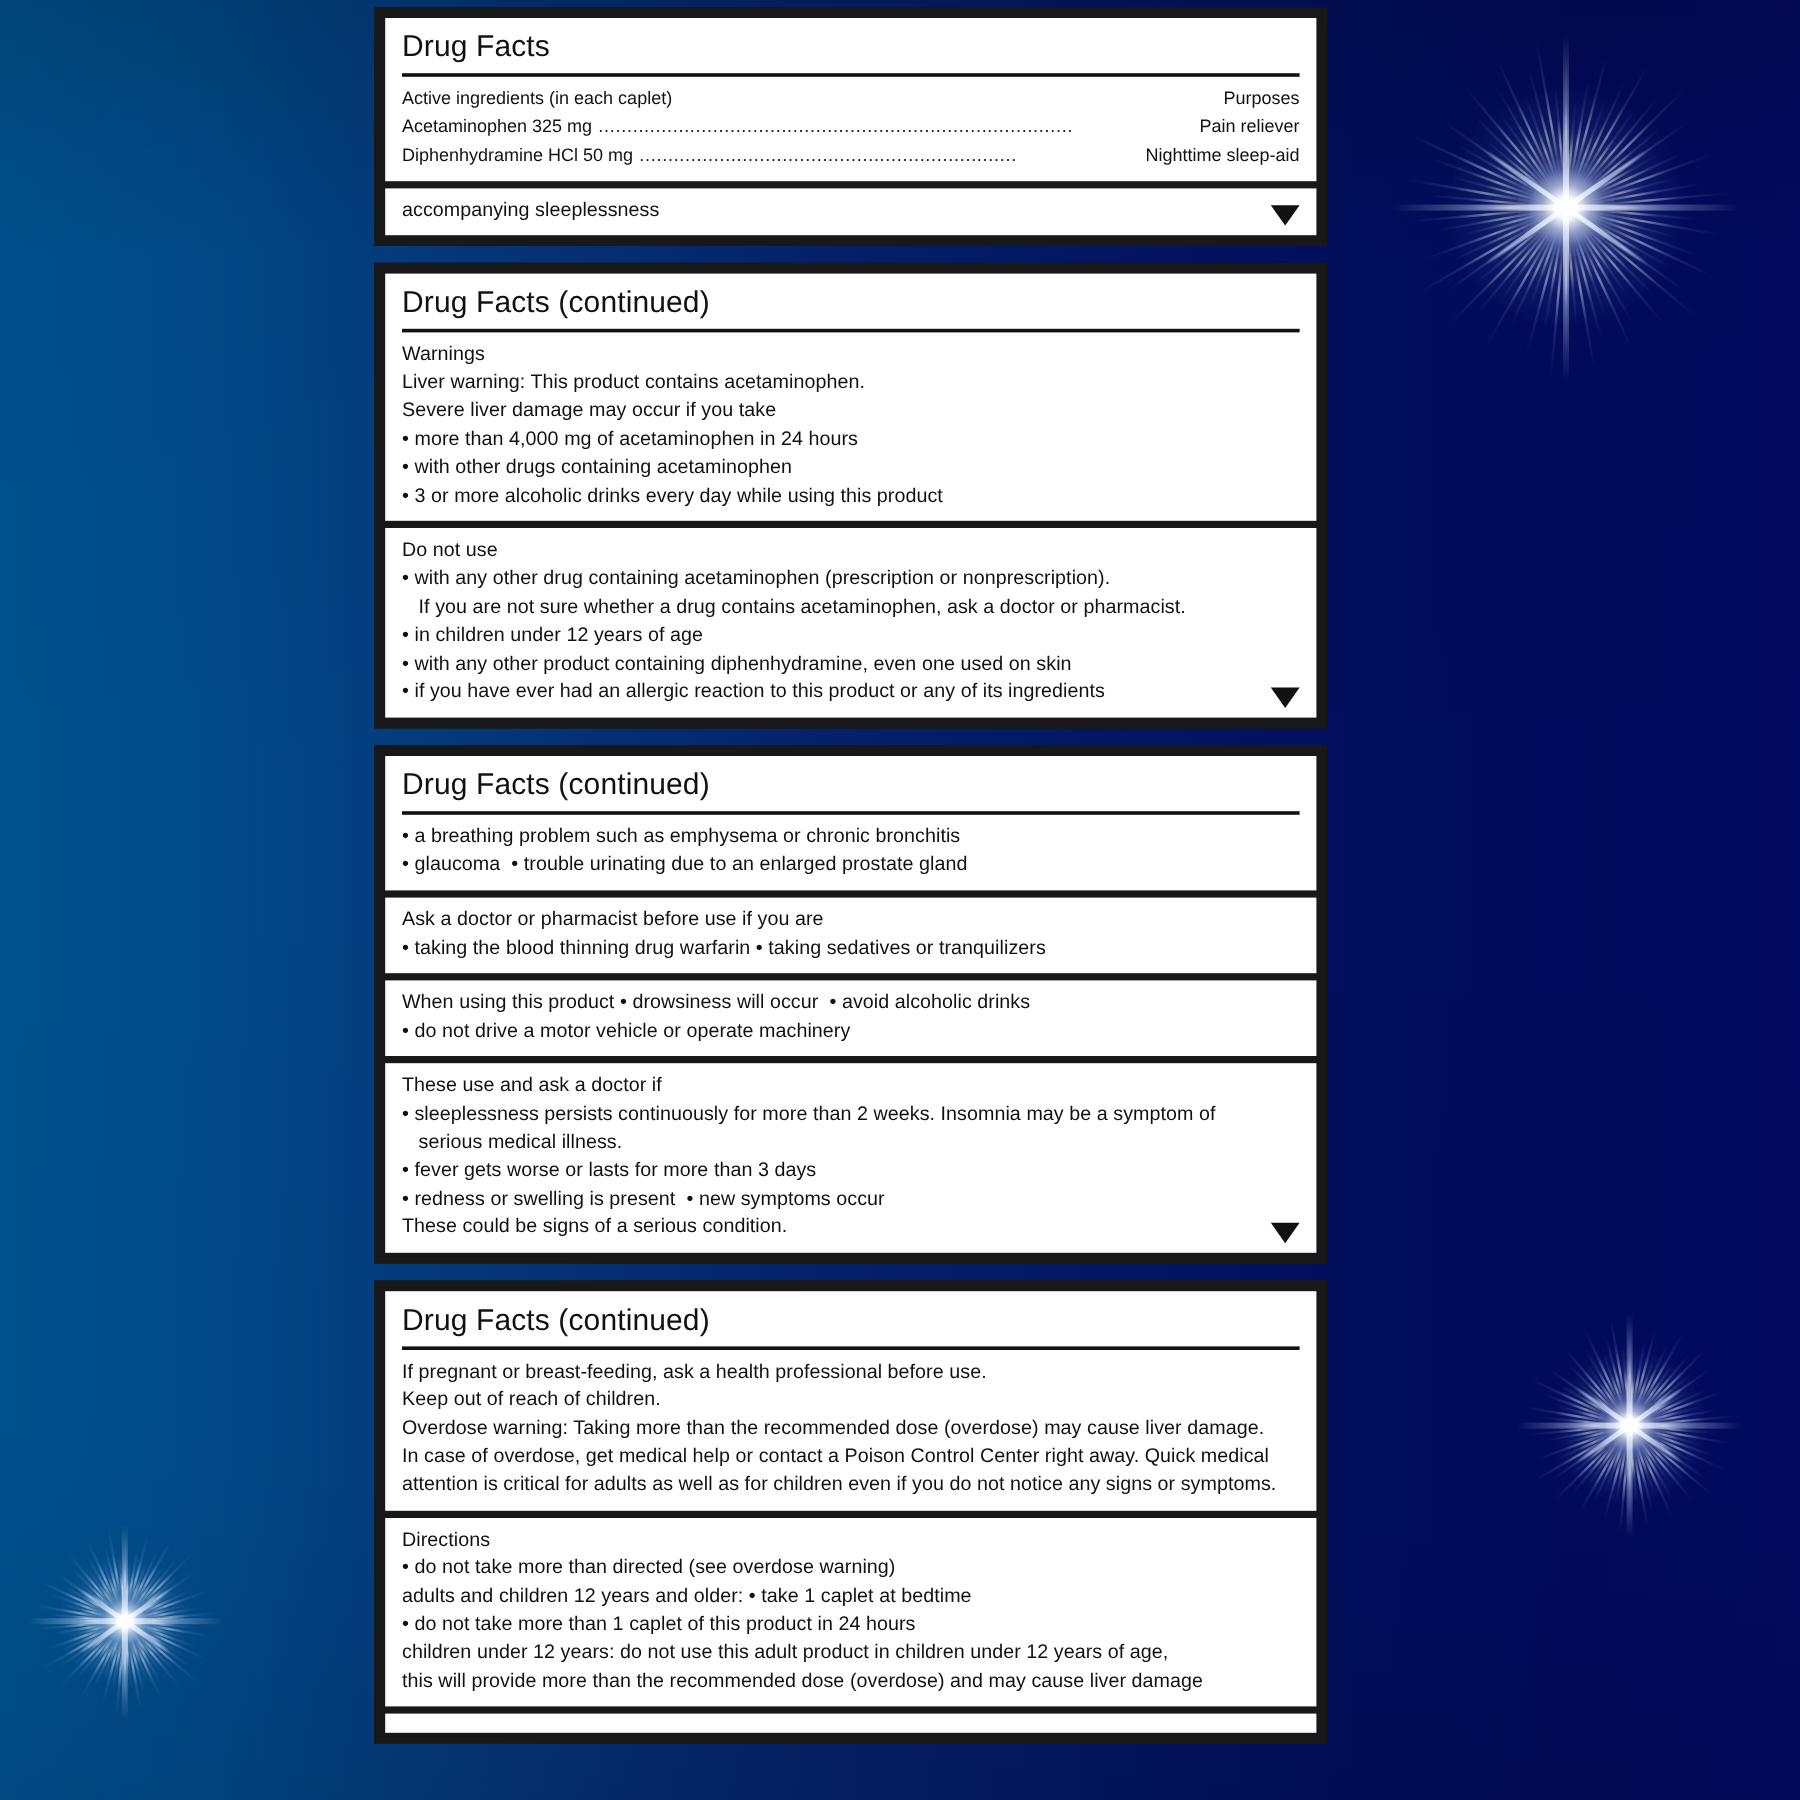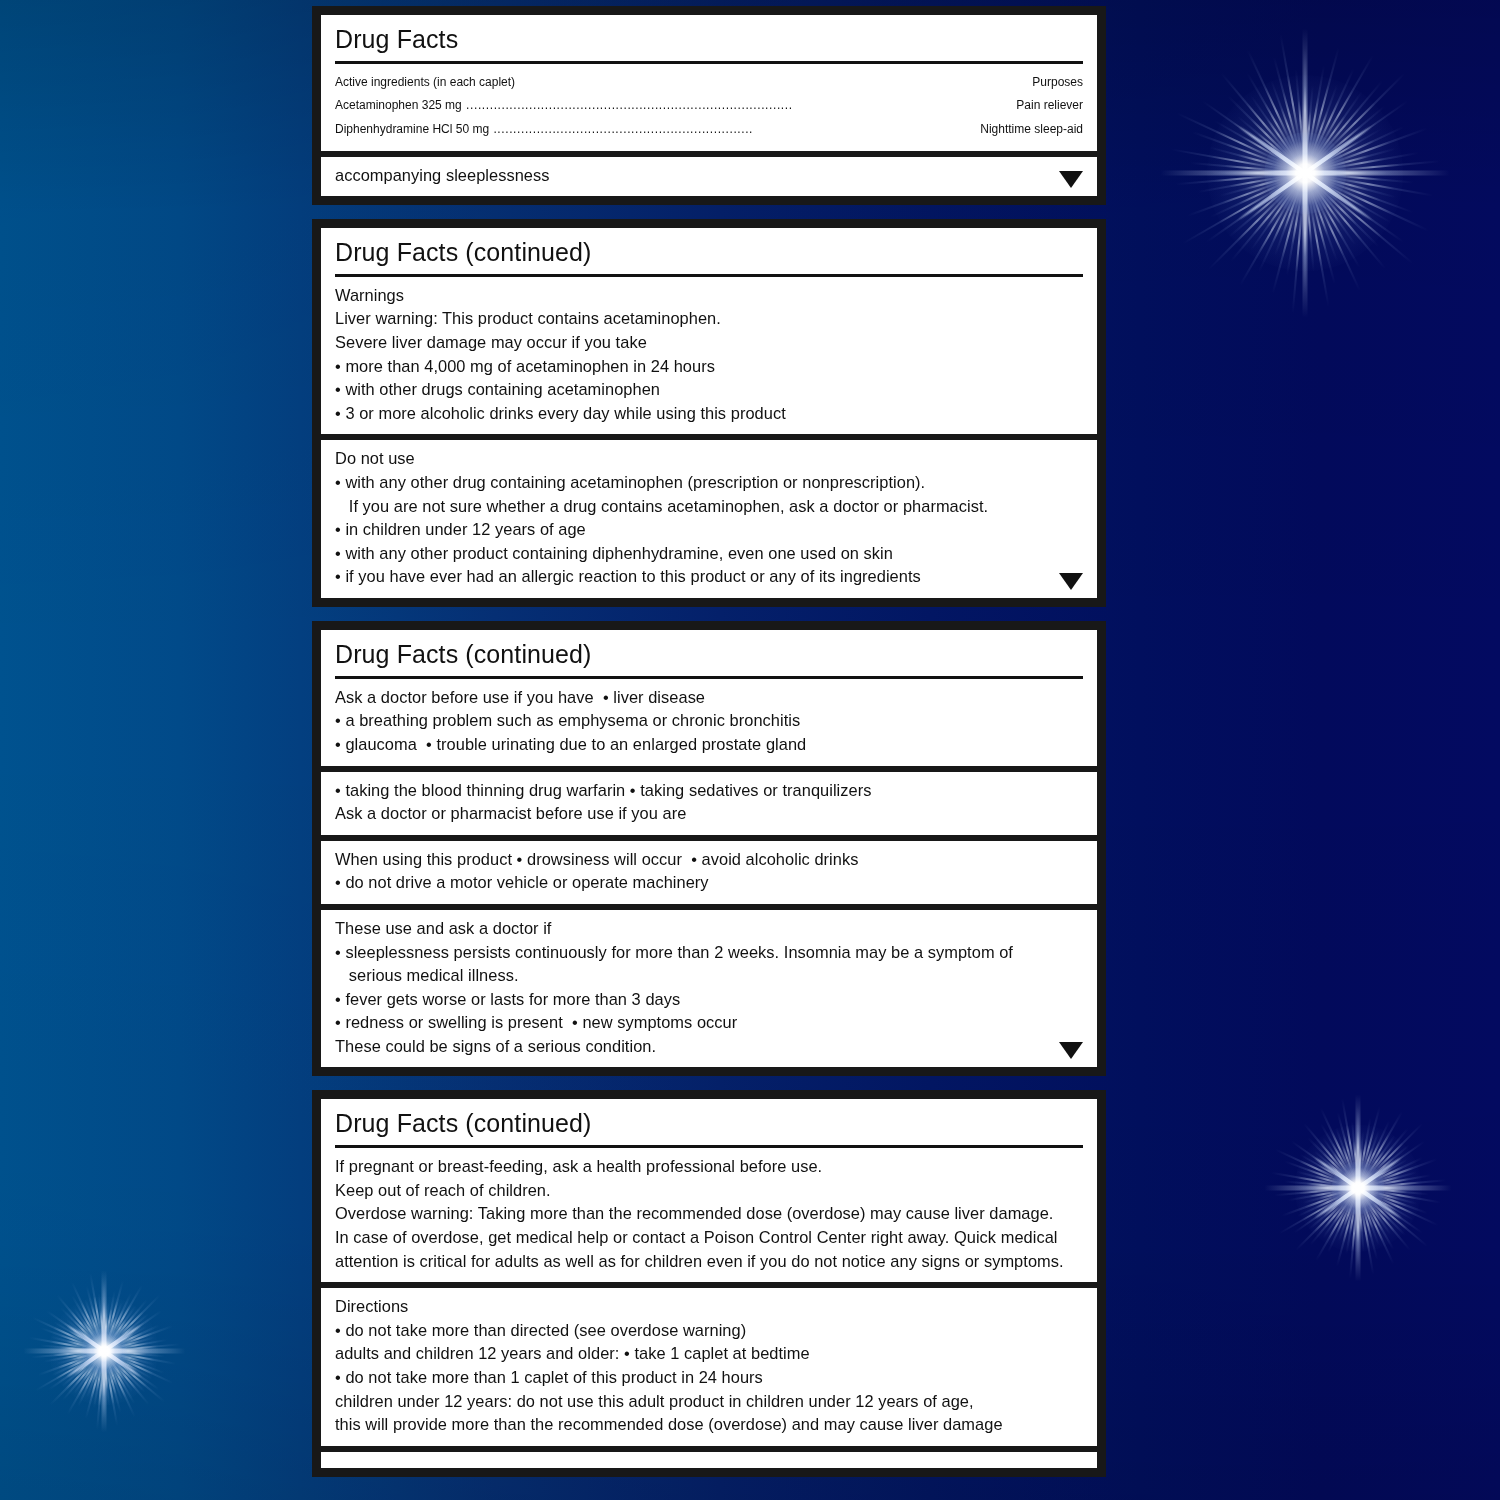--- a/index.html
+++ b/index.html
@@ -127,21 +127,21 @@
     font-size: 16.4px;
     line-height: 23.6px;
     color: #111;
     white-space: pre;
     letter-spacing: .05px;
   }
 
   .row {
     display: flex;
     justify-content: space-between;
-    font-size: 12px;
+    font-size: 15px;
     line-height: 23.6px;
     color: #111;
     white-space: pre;
   }
   .row .dots {
     flex: 1 1 auto;
     overflow: hidden;
     white-space: nowrap;
     color: #111;
     letter-spacing: .6px;
@@ -446,27 +446,26 @@
         <div class="ln">• in children under 12 years of age</div>
         <div class="ln">• with any other product containing diphenhydramine, even one used on skin</div>
         <div class="ln">• if you have ever had an allergic reaction to this product or any of its ingredients</div>
         <div class="tri"></div>
       </div>
     </div>
     <div class="panel">
       <div class="sect">
         <div class="title">Drug Facts (continued)</div>
         <div class="rule"></div>
-        <div class="ln">Ask a doctor before use if you have  • liver disease</div>
         <div class="ln">• a breathing problem such as emphysema or chronic bronchitis</div>
         <div class="ln">• glaucoma  • trouble urinating due to an enlarged prostate gland</div>
       </div>
       <div class="sect">
+        <div class="ln">Ask a doctor or pharmacist before use if you are</div>
         <div class="ln">• taking the blood thinning drug warfarin • taking sedatives or tranquilizers</div>
-        <div class="ln">Ask a doctor or pharmacist before use if you are</div>
       </div>
       <div class="sect">
         <div class="ln">When using this product • drowsiness will occur  • avoid alcoholic drinks</div>
         <div class="ln">• do not drive a motor vehicle or operate machinery</div>
       </div>
       <div class="sect">
         <div class="ln">These use and ask a doctor if</div>
         <div class="ln">• sleeplessness persists continuously for more than 2 weeks. Insomnia may be a symptom of</div>
         <div class="ln">   serious medical illness.</div>
         <div class="ln">• fever gets worse or lasts for more than 3 days</div>

